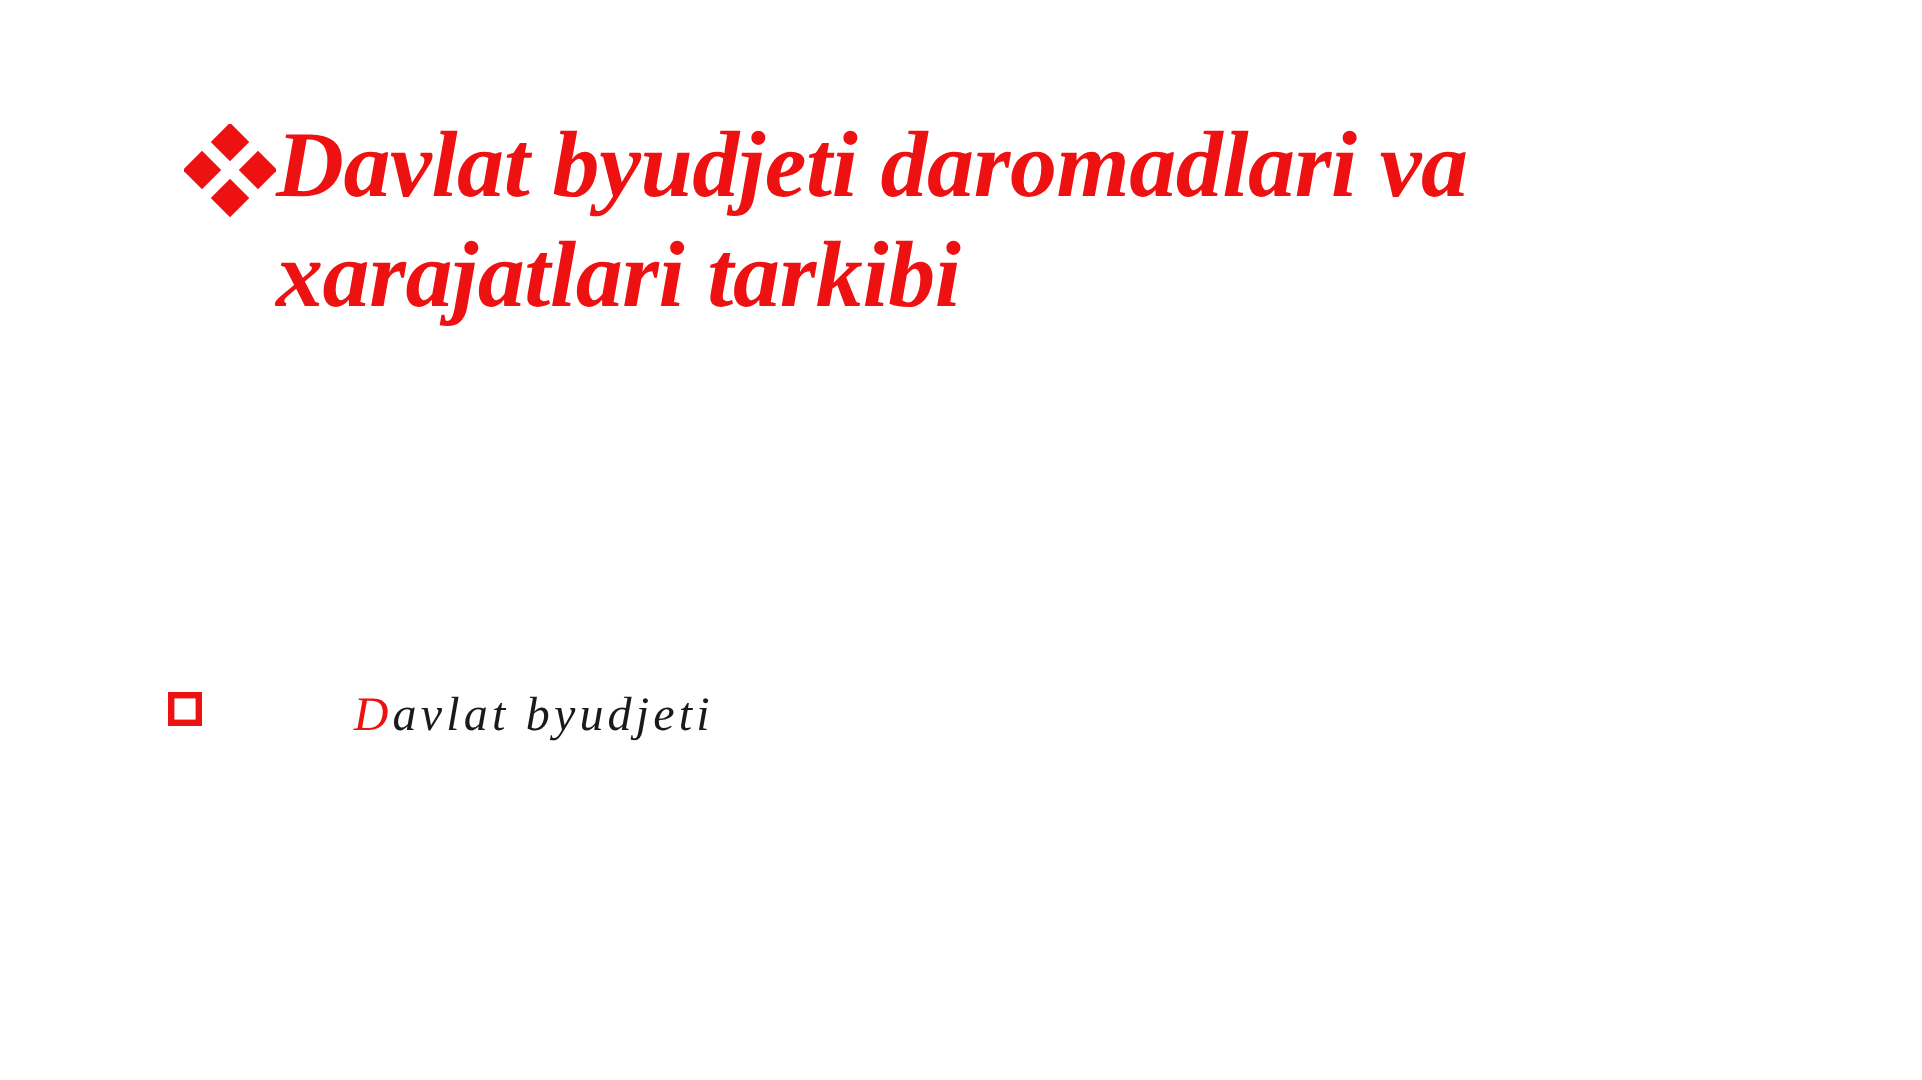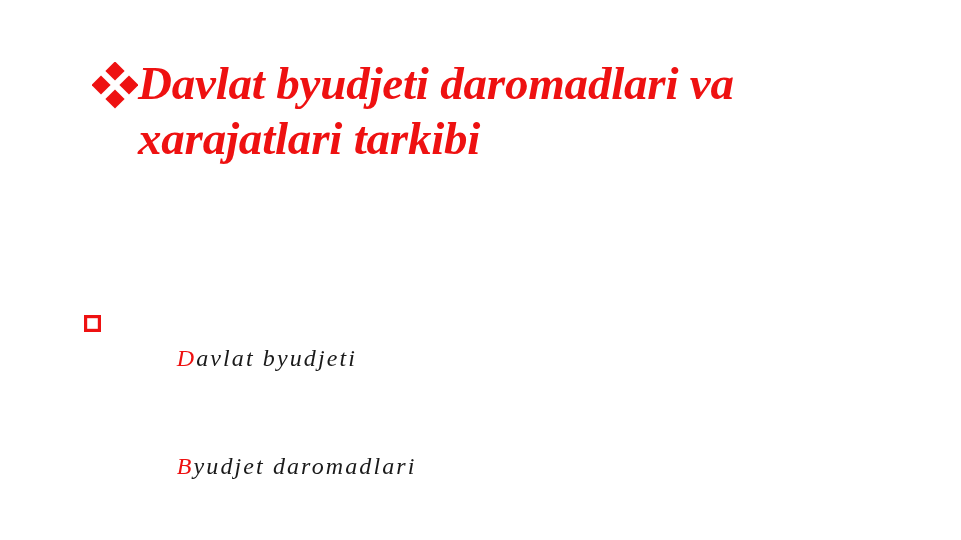--- a/index.html
+++ b/index.html
@@ -55,21 +55,21 @@
 
   
   .body-block {
     position: absolute;
     left: 84px;
     top: 310px;
     width: 820px;
   }
   .body-line {
     display: flex;
-    align-items: flex-start;
+    align-items: center;
     min-height: 38px;
     margin-bottom: 12px;
   }
   .body-line:last-child {
     margin-bottom: 0;
   }
   .body-bullet {
     flex: 0 0 auto;
     width: 28px;
     height: 30px;
@@ -125,30 +125,20 @@
       <div class="body-bullet">
         <svg viewBox="0 0 17 17" xmlns="http://www.w3.org/2000/svg" aria-hidden="true">
           <rect x="1.6" y="1.6" width="13.8" height="13.8" fill="none" stroke="#EE1111" stroke-width="3.2"></rect>
         </svg>
       </div>
       <div class="body-text">
         <span class="initial-cap">D</span><span>avlat byudjeti</span>
       </div>
     </div>
 
-    <div class="body-line">
-      <div class="body-bullet empty">
-        <svg viewBox="0 0 17 17" xmlns="http://www.w3.org/2000/svg" aria-hidden="true">
-          <rect x="1.6" y="1.6" width="13.8" height="13.8" fill="none" stroke="#EE1111" stroke-width="3.2"></rect>
-        </svg>
-      </div>
-      <div class="body-text">
-        <span class="initial-cap">B</span><span>yudjet daromadlari</span>
-      </div>
-    </div>
 
     <div class="body-line">
       <div class="body-bullet empty">
         <svg viewBox="0 0 17 17" xmlns="http://www.w3.org/2000/svg" aria-hidden="true">
           <rect x="1.6" y="1.6" width="13.8" height="13.8" fill="none" stroke="#EE1111" stroke-width="3.2"></rect>
         </svg>
       </div>
       <div class="body-text">
         
       </div>

